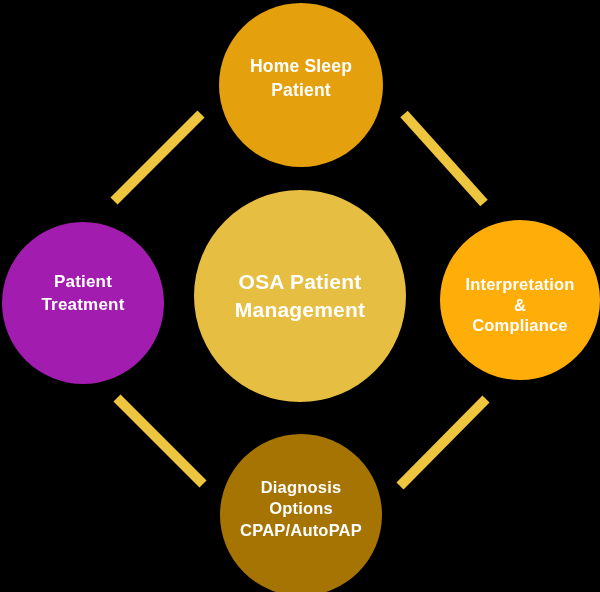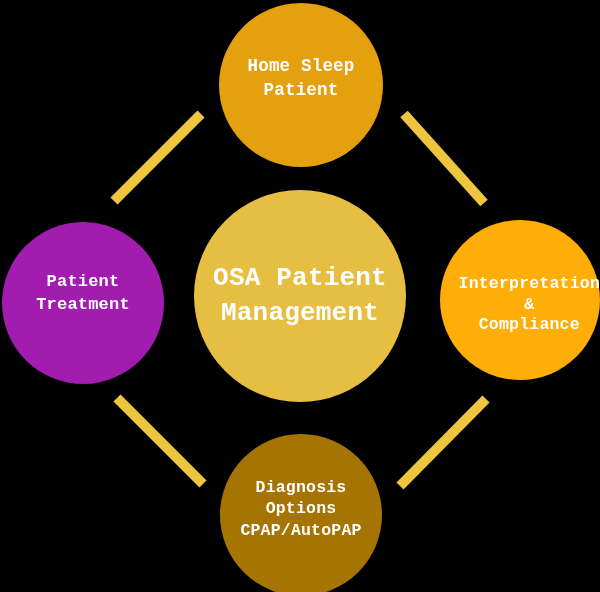--- a/index.html
+++ b/index.html
@@ -10,21 +10,20 @@
     width: 600px;
     height: 592px;
     overflow: hidden;
     font-family: "Liberation Sans", sans-serif;
   }
   .stage {
     position: relative;
     width: 600px;
     height: 592px;
     overflow: hidden;
-    font-family: Liberation Mono, monospace;
   }
   .connector-layer {
     position: absolute;
     left: 0;
     top: 0;
     width: 600px;
     height: 592px;
   }
   .circle {
     position: absolute;
@@ -43,21 +42,21 @@
   .circle-top {
     left: 219px; top: 3px;
     width: 164px; height: 164px;
     font-size: 17.5px;
     line-height: 1.38;
     padding-bottom: 14px;
   }
   .circle-center {
     left: 194px; top: 190px;
     width: 212px; height: 212px;
-    font-size: 26px;
+    font-size: 21px;
     line-height: 1.35;
   }
   .circle-left {
     left: 2px; top: 222px;
     width: 162px; height: 162px;
     font-size: 17px;
     line-height: 1.38;
     padding-bottom: 20px;
   }
   .circle-right {
@@ -101,21 +100,21 @@
     </div>
   </div>
 
   <div class="circle circle-center" style="background-color: rgb(230, 190, 65);">
     <div>
       <span class="label-line">OSA Patient</span>
       <span class="label-line">Management</span>
     </div>
   </div>
 
-  <div class="circle circle-right" style="background-color: rgb(255, 173, 8); justify-content: flex-end;">
+  <div class="circle circle-right" style="background-color: rgb(255, 173, 8);">
     <div>
       <span class="label-line">Interpretation</span>
       <span class="label-line">&amp;</span>
       <span class="label-line">Compliance</span>
     </div>
   </div>
 
   <div class="circle circle-bottom" style="background-color: rgb(166, 116, 3);">
     <div>
       <span class="label-line">Diagnosis</span>

